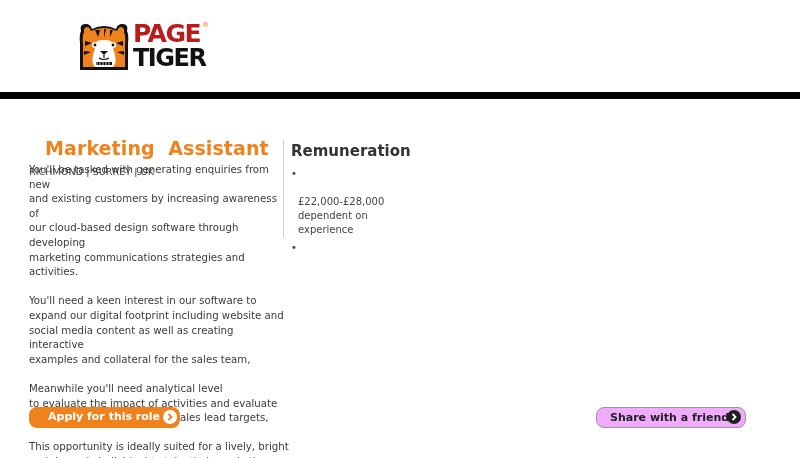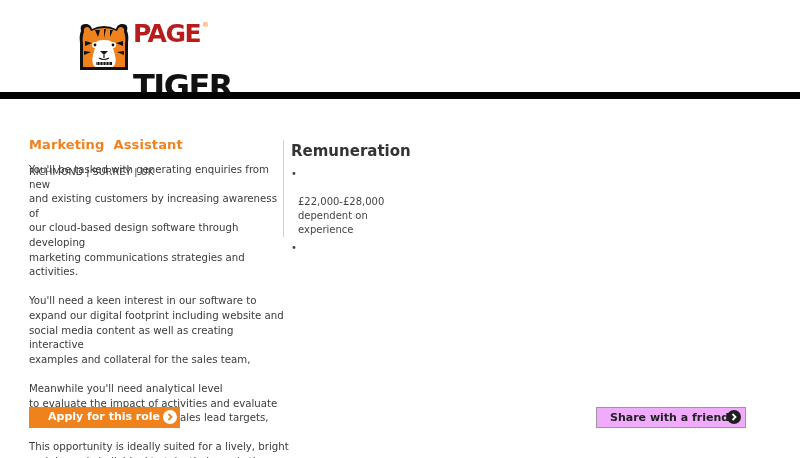--- a/index.html
+++ b/index.html
@@ -1,34 +1,34 @@
 <!DOCTYPE html>
 <html><head>
   <meta charset="utf-8">
   <style>
     html, body { margin:0; padding:0; background:#ffffff; }
     body { width:800px; height:458px; position:relative; overflow:hidden; font-family:"DejaVu Sans", "Liberation Sans", sans-serif; color:#3a3a3a; }
     .header { position:absolute; left:0; top:0; width:800px; height:92px; background:#fff; }
     .logo { position:absolute; left:77px; top:21px; width:130px; height:52px; }
     .logo-tiger { position:absolute; left:0; top:0; width:54px; height:50px; }
     .logo-text-page { position:absolute; left:56px; top:1px; font-family:"DejaVu Sans", sans-serif; font-weight:bold; font-size:25px; line-height:24px; color:#b91c1c; letter-spacing:-1.5px; }
-    .logo-text-tiger { position:absolute; left:56px; top:25px; font-family:"DejaVu Sans", sans-serif; font-weight:bold; font-size:32px; line-height:24px; color:#111; letter-spacing:-1.5px;margin-top:28px; }
+    .logo-text-tiger { position:absolute; left:56px; top:25px; font-family:"DejaVu Sans", sans-serif; font-weight:bold; font-size:24px; line-height:24px; color:#111; letter-spacing:-1.5px; }
     .logo-reg { position:absolute; left:125px; top:0px; font-size:7px; color:#F0821E; }
     .header-bar { position:absolute; left:0; top:92px; width:800px; height:7px; background:#000; }
     .location { position:absolute; left:29px; top:123px; font-size:9.5px; color:#333; letter-spacing:0.1px;margin-top:43px; }
-    .job-title { position:absolute; left:29px; top:137px; font-size:13px; font-weight:bold; color:#F0821E; white-space:pre; letter-spacing:0.1px; }
+    .job-title { position:absolute; left:45px; top:137px; font-size:19px; font-weight:bold; color:#F0821E; white-space:pre; letter-spacing:0.1px; }
     .description { position:absolute; left:29px; top:163px; width:260px; font-size:10.2px; line-height:14.6px; color:#3a3a3a; }
     .description p { margin:0 0 14.6px 0; white-space:pre-line; }
     .divider { position:absolute; left:283px; top:140px; width:1px; height:97px; background:#cfcfcf; }
     .remuneration { position:absolute; left:291px; top:142px; width:120px; }
     .rem-heading { font-size:15px; font-weight:bold; color:#333; margin-bottom:7px; }
     .rem-list { list-style:none; margin:0; padding:0; }
     .rem-item { position:relative; padding-left:7px; font-size:10px; line-height:14px; color:#444; margin-bottom:4px; white-space:pre-line; }
     .rem-bullet { position:absolute; left:0; top:0; }
-    .btn { position:absolute; top:407px; height:21px; box-sizing:border-box; display:flex; align-items:center; cursor:pointer; }
+    .btn { position:absolute; top:407px; height:21px; box-sizing:border-box; display:flex; align-items:center; cursor:pointer;border-radius:8px; }
     .btn-apply { left:29px; width:151px; background:#F0821E; color:#fff; }
     .btn-share { left:596px; width:150px; background:#f0abfc; border:1px solid #999; color:#222; }
     .btn-label { font-size:11px; font-weight:bold; position:absolute; }
     .btn-apply .btn-label { left:19px; top:3px; }
     .btn-share .btn-label { left:13px; top:3px; }
     .chev { position:absolute; width:14px; height:14px; border-radius:50%; top:3px; display:flex; align-items:center; justify-content:center; }
     .btn-apply .chev { right:3px; background:#fff; }
     .btn-share .chev { right:4px; top:2px; background:#1f1f1f; }
   </style>
 </head>

